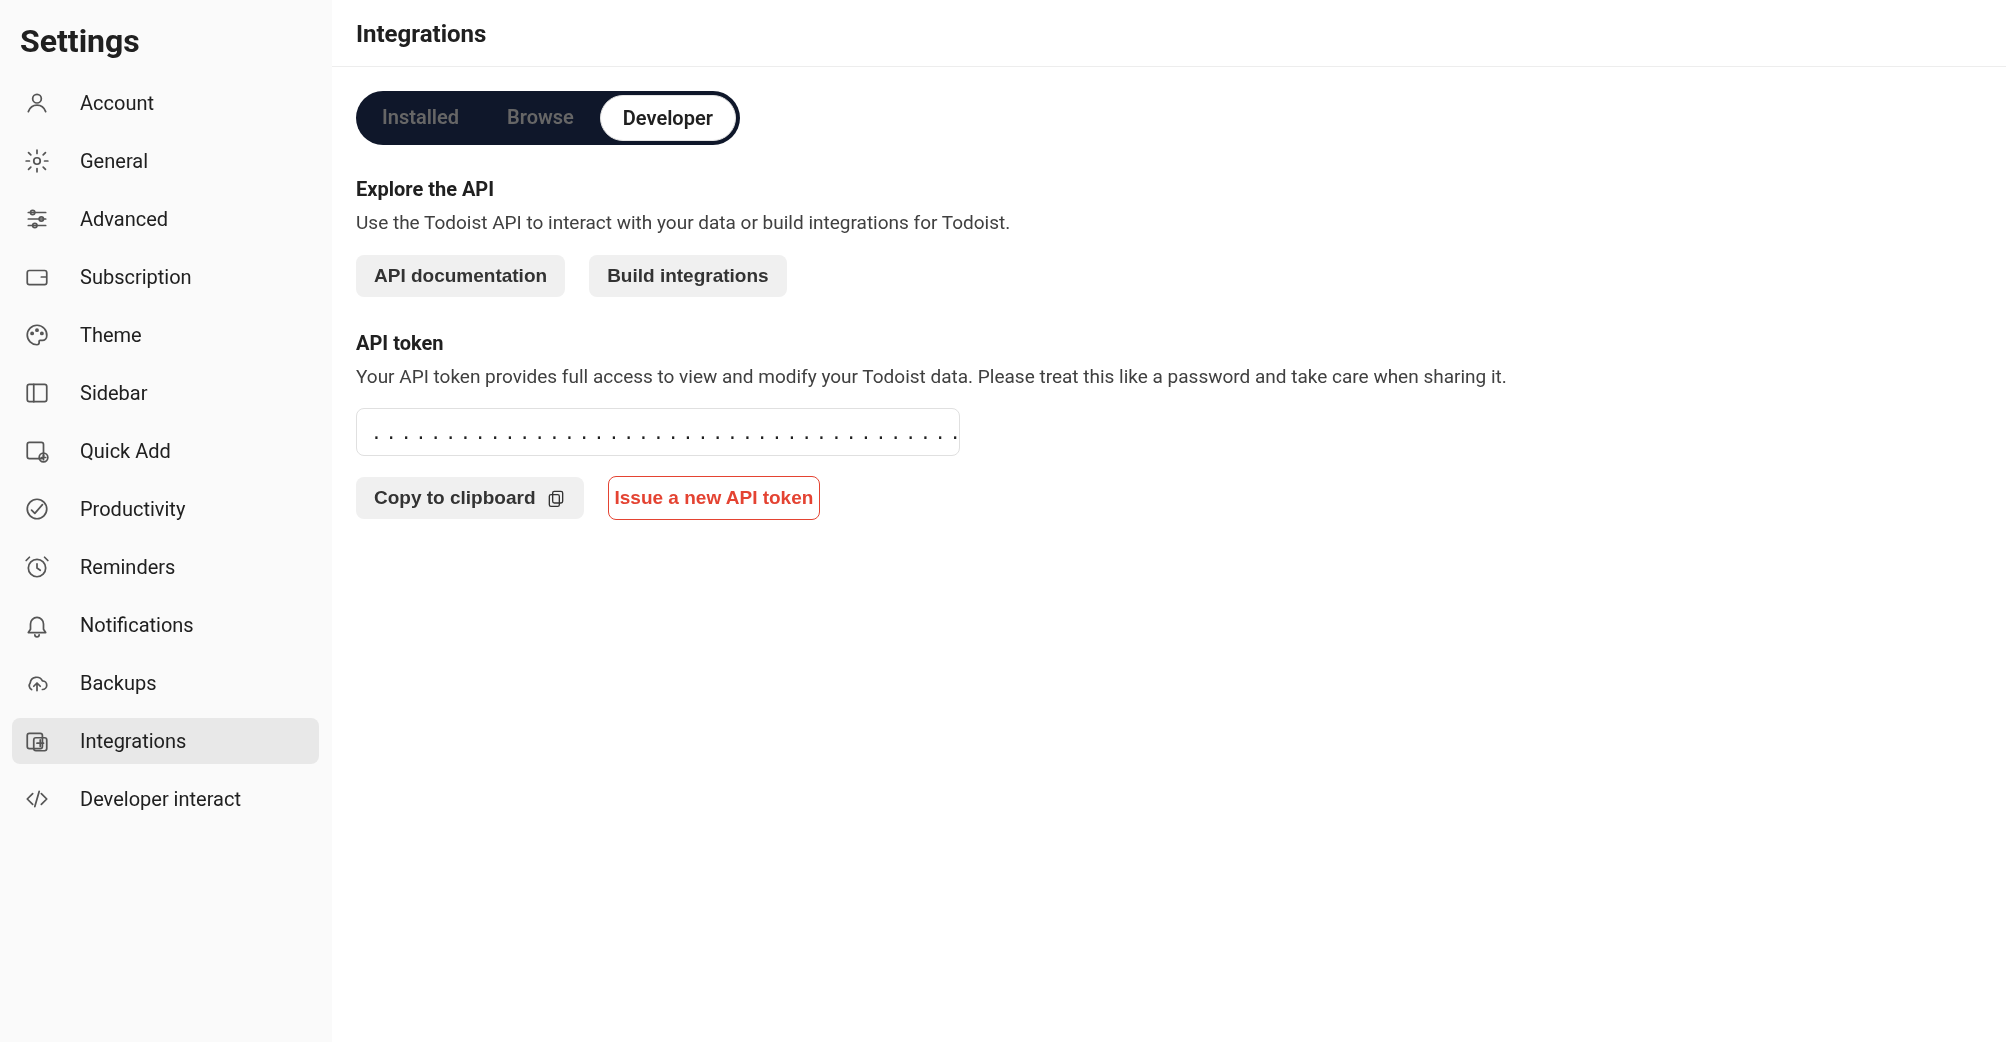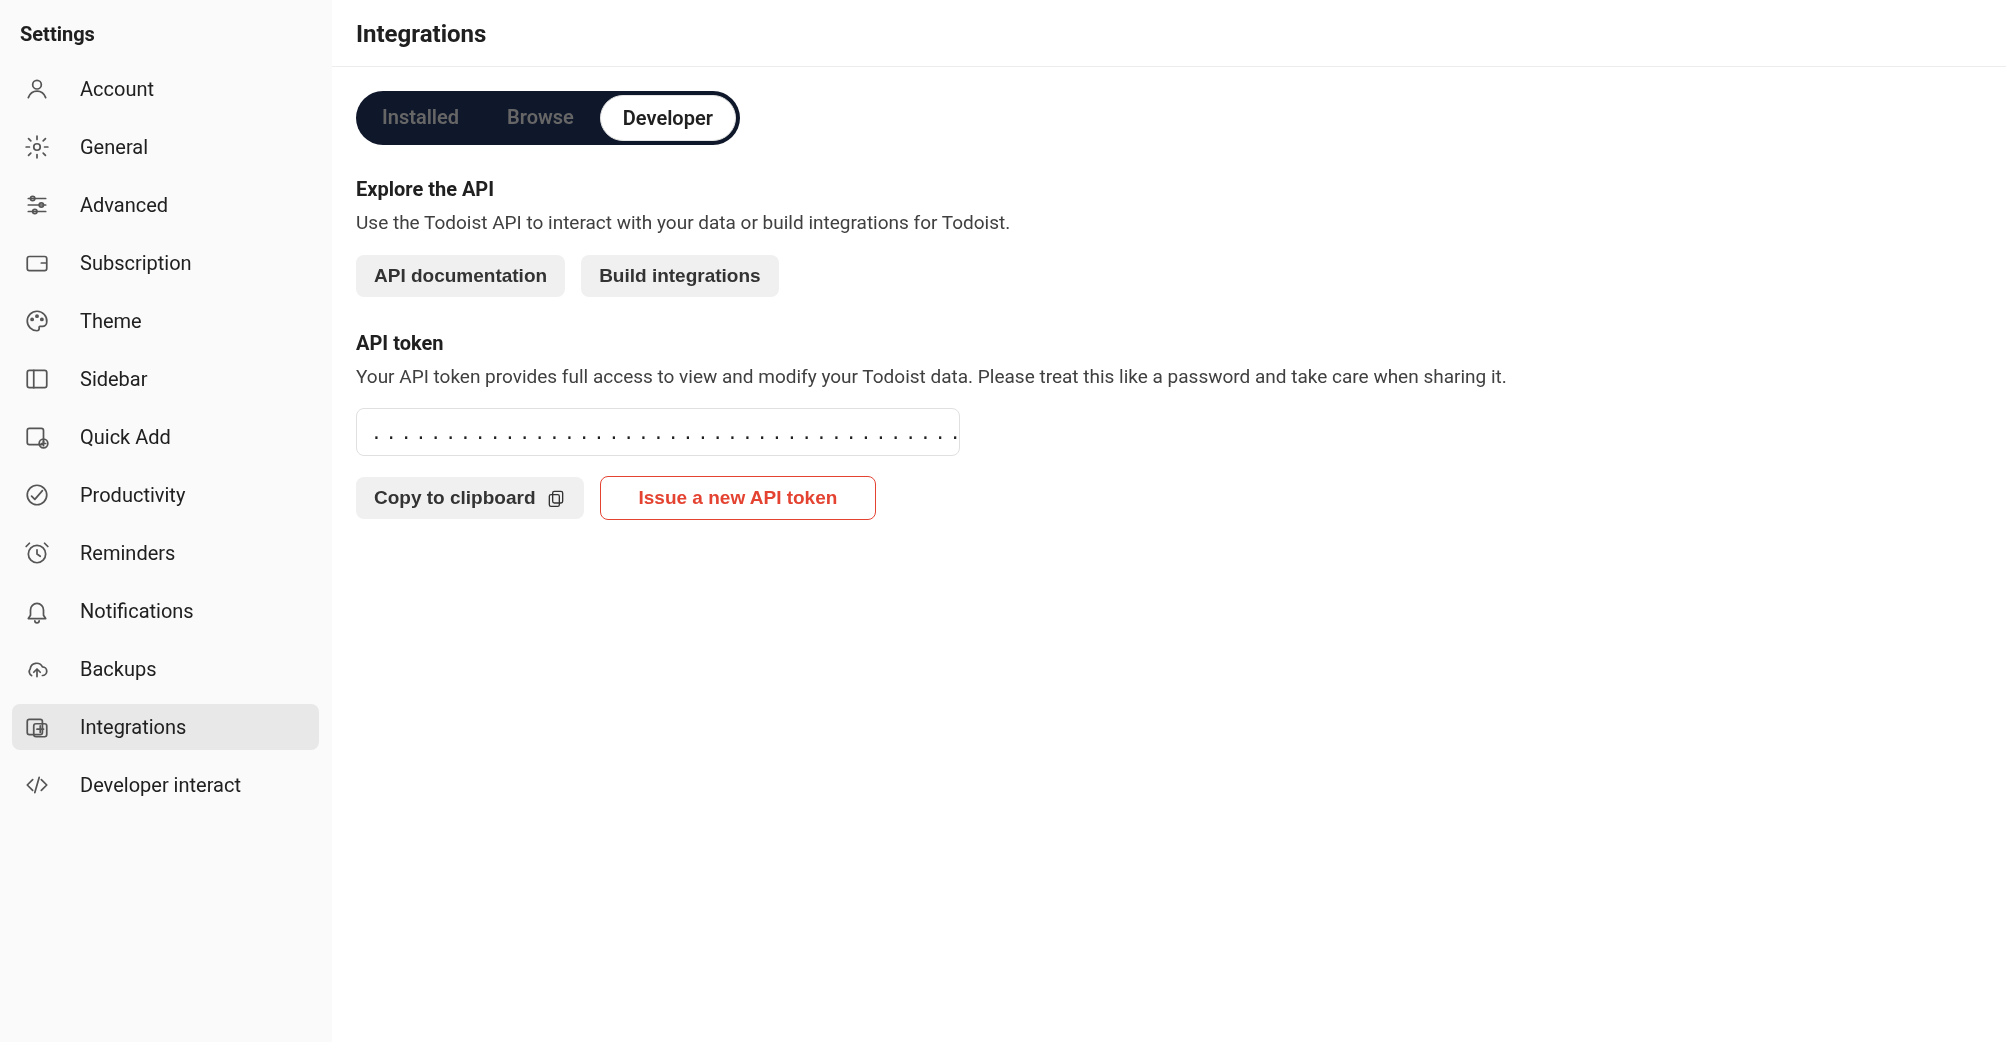--- a/index.html
+++ b/index.html
@@ -12,21 +12,21 @@
   height: 100vh;
 }
 .sidebar {
   width: 332px;
   background: #fafafa;
   border-right: 1px solid transparent;
   padding: 18px 12px;
   overflow-y: auto;
 }
 .sidebar-title {
-  font-size: 20px;
+  font-size: 32px;
   font-weight: 700;
   padding: 4px 8px 20px 8px;
 }
 .sidebar-item {
   display: flex;
   align-items: center;
   gap: 30px;
   padding: 10px 12px;
   border-radius: 8px;
   cursor: pointer;
@@ -80,39 +80,39 @@
   font-size: 20px;
   font-weight: 700;
   margin-bottom: 8px;
 }
 .section p.desc {
   font-size: 19px;
   color: #404040;
   margin-bottom: 18px;
   line-height: 1.45;
 }
-.btn-row { display: flex; gap: 16px; align-items:center; }
+.btn-row { display: flex; gap: 24px; align-items:center; }
 .btn {
   display: inline-flex;
   align-items: center;
   gap: 10px;
   padding: 10px 18px;
   border-radius: 8px;
   font-size: 19px;
   font-weight: 600;
   cursor: pointer;
   border: none;
   background: #f0f0f0;
   color: #333;
 }
 .btn-outline-red {
   background: #fff;
   border: 1px solid #e44332;
   color: #e44332;
-  padding: 10px 38px;
+  padding: 10px 6px;
 }
 .token-field {
   display: flex;
   align-items: center;
   border: 1px solid #e0e0e0;
   border-radius: 8px;
   padding: 10px 14px;
   width: 604px;
   margin-bottom: 20px;
   justify-content: space-between;

